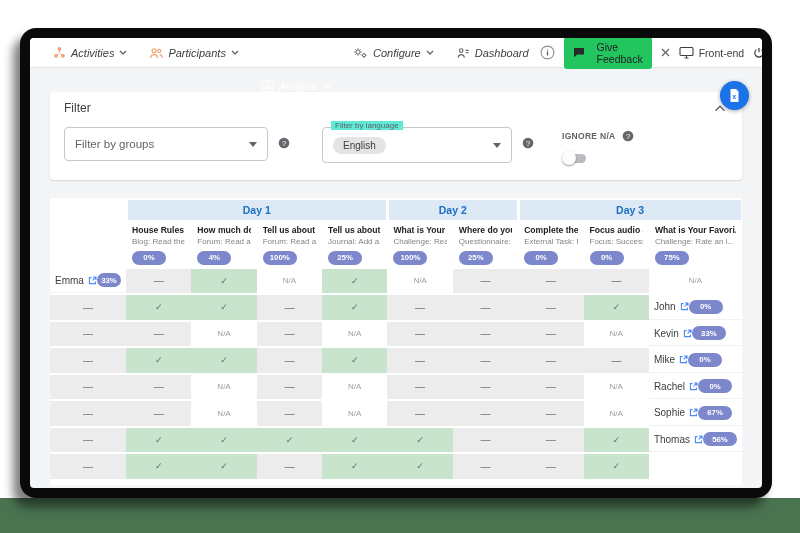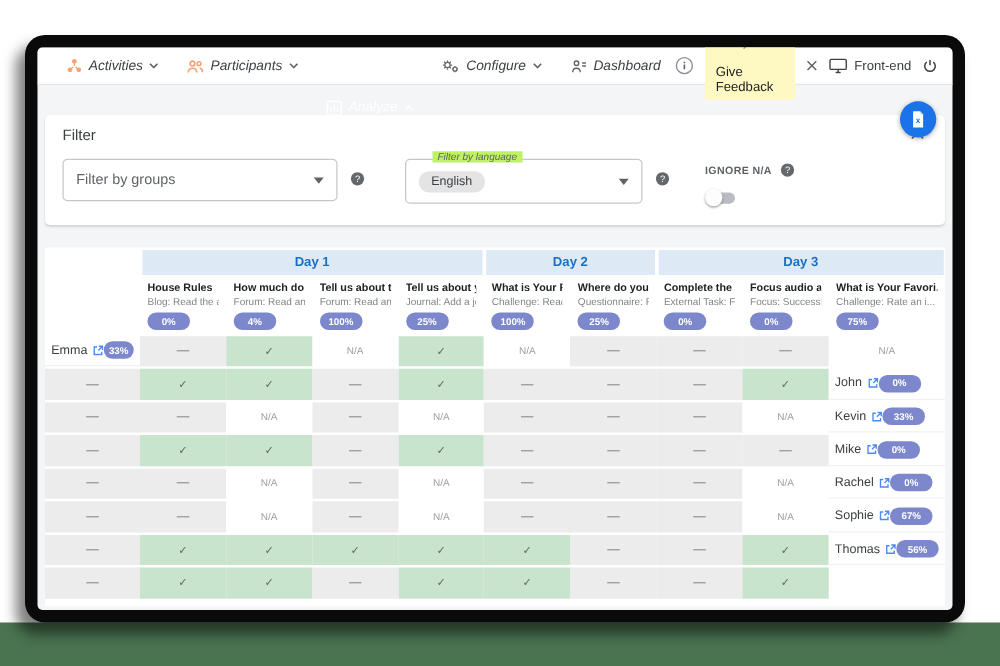--- a/index.html
+++ b/index.html
@@ -11,42 +11,42 @@
   .app { width:100%; height:100%; background:#f4f5f6; border-radius:4px; overflow:hidden; display:flex; flex-direction:column; }
 
   
   .nav { height:30px; min-height:30px; background:#fff; border-bottom:1px solid #e6e6e6; display:flex; align-items:stretch; padding-left:12px; }
   .nav-item { display:flex; align-items:center; gap:5px; padding:0 11px; font-size:11px; color:#3c4043; cursor:pointer; white-space:nowrap; }
   .nav-item .chev { display:flex; color:#5f6368; }
   .nav-item.active { background:var(--accent,#1a73d1); color:#fff;margin-top:48px; }
   .nav-item.active .chev { color:#fff; }
   .nav-right { margin-left:auto; display:flex; align-items:center; gap:9px; padding-right:12px; }
   .nav-right .txt-item { display:flex; align-items:center; gap:5px; font-size:10.5px; color:#3c4043; cursor:pointer; white-space:nowrap; }
-  .feedback-chip { display:flex; align-items:center; gap:12px; background:#fef9c3; border-radius:3px; padding:4px 9px; font-size:10.5px; color:#202124; cursor:pointer;flex-direction:column; }
+  .feedback-chip { display:flex; align-items:center; gap:12px; background:#22c55e; border-radius:3px; padding:4px 9px; font-size:10.5px; color:#202124; cursor:pointer; }
   .icon { display:inline-flex; align-items:center; justify-content:center; }
 
   
-  .app-body { position:relative; flex:1; padding:0 6px; overflow:hidden; }
+  .app-body { position:relative; flex:1; padding:0 20px; overflow:hidden; }
   .fab { position:absolute; right:13px; top:13px; width:29px; height:29px; border-radius:50%;
          background:var(--fab-blue,#1a73e8); display:flex; align-items:center; justify-content:center;
          box-shadow:0 1px 4px rgba(0,0,0,0.35); cursor:pointer; z-index:6; }
 
   
   .filter-card { position:relative; margin-top:24px; height:88px; background:#fff; border-radius:4px;
                  box-shadow:0 1px 2px rgba(0,0,0,0.14); padding:9px 14px; z-index:2; }
   .filter-head { display:flex; justify-content:space-between; align-items:center; }
   .filter-title { font-size:12px; color:#3c4043; }
   .collapse-btn { color:#5f6368; cursor:pointer; display:flex; padding:2px; }
   .filter-row { display:flex; align-items:flex-start; margin-top:12px; gap:10px; }
-  .select-box { width:220px; height:34px; border:1px solid #c7c7c7; border-radius:4px; display:flex;
+  .select-box { width:204px; height:34px; border:1px solid #c7c7c7; border-radius:4px; display:flex;
                 align-items:center; justify-content:space-between; padding:0 10px; cursor:pointer; background:#fff; }
   .select-box .ph { font-size:11.5px; color:#5f6368; }
   .caret { width:0; height:0; border-left:4px solid transparent; border-right:4px solid transparent; border-top:5px solid #5f6368; }
   .notched { position:relative; width:190px; margin-left:22px; }
-  .notched .legend { position:absolute; top:-6px; left:22px; background:#bef264; padding:0 4px; font-size:8px; color:#5f6368;font-style:italic; }
+  .notched .legend { position:absolute; top:-6px; left:9px; background:#5eead4; padding:0 4px; font-size:8px; color:#5f6368; }
   .lang-chip { background:#e4e4e4; border-radius:10px; padding:3px 10px; font-size:10px; color:#3c4043; }
   .help { cursor:pointer; margin-top:10px; display:flex; }
   .help.inline { margin-top:0; }
   .ignore-box { margin-left:18px; padding-top:3px; }
   .ignore-label-row { display:flex; align-items:center; gap:6px; }
   .ignore-label { font-size:8.5px; font-weight:bold; letter-spacing:0.3px; color:#5f6368; }
   .switch { position:relative; display:inline-block; width:26px; height:14px; margin-top:9px; cursor:pointer; }
   .switch .track { position:absolute; left:2px; top:3px; width:22px; height:9px; border-radius:5px; background:#b9bdc1; }
   .switch .thumb { position:absolute; left:0; top:0; width:14px; height:14px; border-radius:50%; background:#fdfdfd;
                    box-shadow:0 1px 2px rgba(0,0,0,0.4); }

